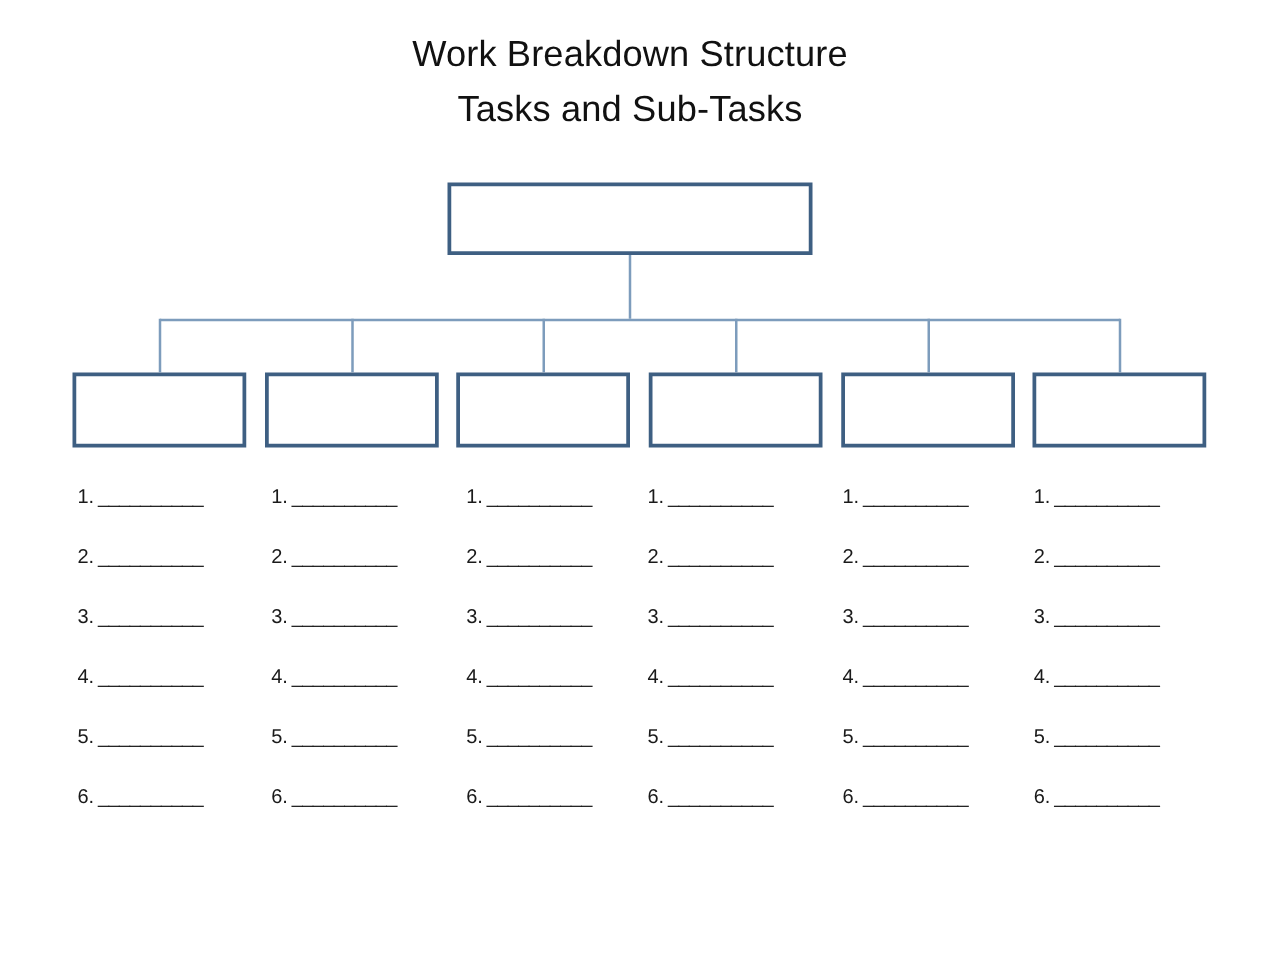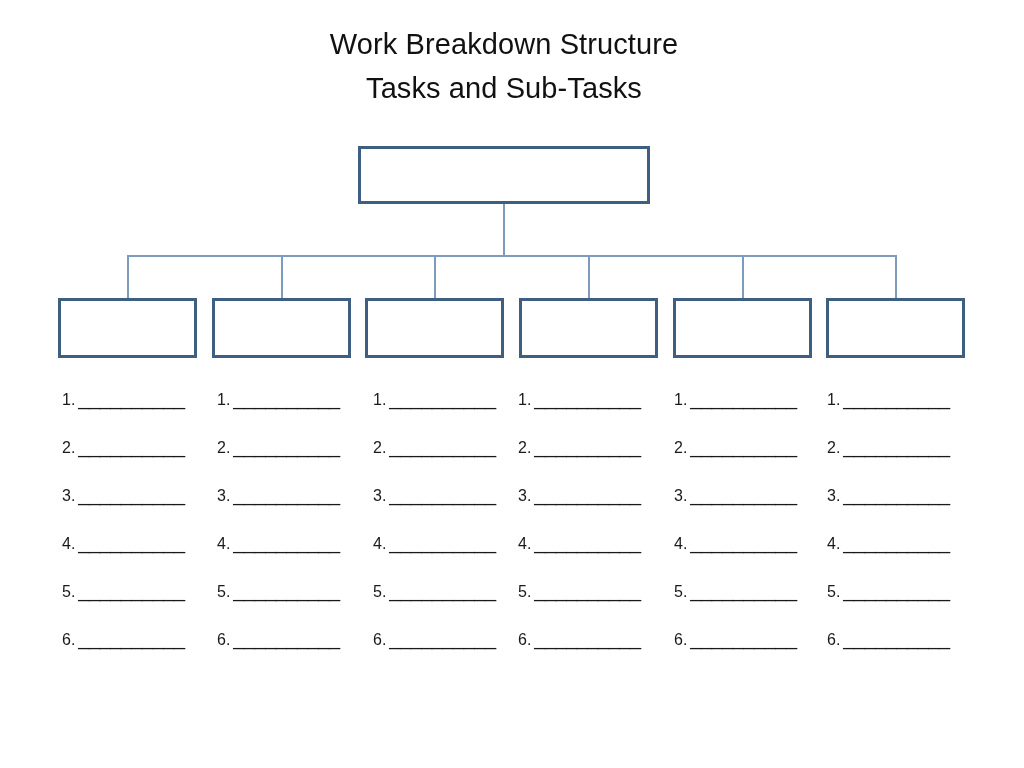--- a/index.html
+++ b/index.html
@@ -72,21 +72,21 @@
   }
   .subtask-num {
     font-family: "Liberation Sans", sans-serif;
     font-size: 16px;
     line-height: 20px;
     color: #1a1a1a;
     margin-right: 3px;
   }
   .subtask-blank {
     font-family: "Liberation Sans", sans-serif;
-    font-size: 20px;
+    font-size: 16px;
     line-height: 20px;
     color: #1a1a1a;
     letter-spacing: -0.5px;
   }
 </style>
 </head>
 <body>
 
 <div id="slide">
 

